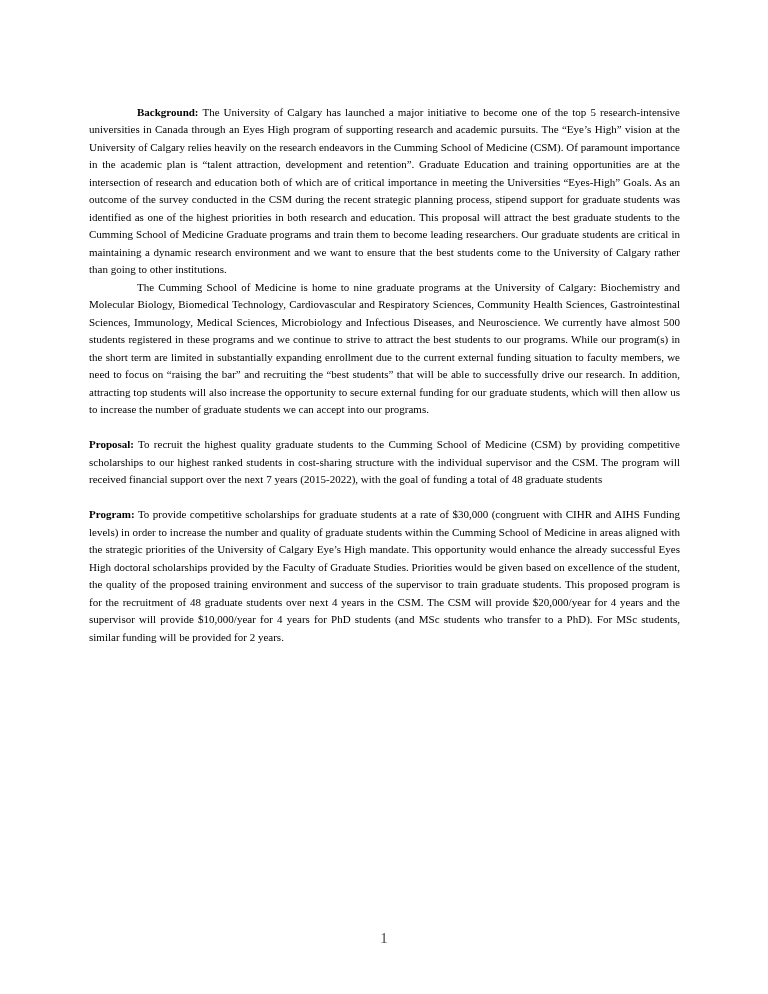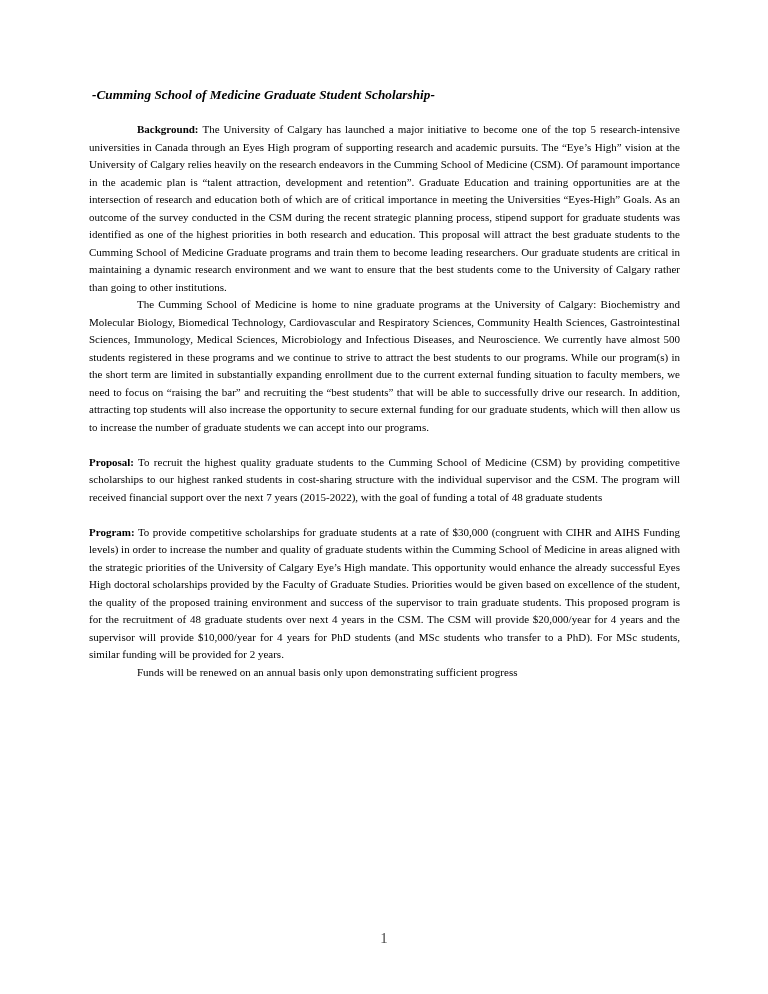--- a/index.html
+++ b/index.html
@@ -73,35 +73,33 @@
     color: #444444;
   }
 </style>
 </head>
 <body>
 
 <div class="page">
 
   <div class="content">
 
-    <div class="doc-title">-Cumming School of Medicine Graduate Student Scholarship-</div>
 
     <div class="spacer-line"></div>
 
     <p class="para indent"><span class="lead">Background:</span><span>  The University of Calgary has launched a major initiative to become one of the top 5 research-intensive universities in Canada through an Eyes High program of supporting research and academic pursuits. The “Eye’s High” vision at the University of Calgary relies heavily on the research endeavors in the Cumming School of Medicine (CSM). Of paramount importance in the academic plan is “talent attraction, development and retention”. Graduate Education and training opportunities are at the intersection of research and education both of which are of critical importance in meeting the Universities “Eyes-High” Goals. As an outcome of the survey conducted in the CSM during the recent strategic planning process, stipend support for graduate students was identified as one of the highest priorities in both research and education. This proposal will attract the best graduate students to the Cumming School of Medicine Graduate programs and train them to become leading researchers. Our graduate students are critical in maintaining a dynamic research environment and we want to ensure that the best students come to the University of Calgary rather than going to other institutions.</span></p>
 
     <p class="para indent"><span class="lead"></span><span>The Cumming School of Medicine is home to nine graduate programs at the University of Calgary: Biochemistry and Molecular Biology, Biomedical Technology, Cardiovascular and Respiratory Sciences, Community Health Sciences, Gastrointestinal Sciences, Immunology, Medical Sciences, Microbiology and Infectious Diseases, and Neuroscience. We currently have almost 500 students registered in these programs and we continue to strive to attract the best students to our programs. While our program(s) in the short term are limited in substantially expanding enrollment due to the current external funding situation to faculty members, we need to focus on “raising the bar” and recruiting the “best students” that will be able to successfully drive our research. In addition, attracting top students will also increase the opportunity to secure external funding for our graduate students, which will then allow us to increase the number of graduate students we can accept into our programs.</span></p>
 
     <div class="gap"></div>
 
     <p class="para noindent"><span class="lead">Proposal:</span><span>  To recruit the highest quality graduate students to the Cumming School of Medicine (CSM) by providing competitive scholarships to our highest ranked students in cost-sharing structure with the individual supervisor and the CSM. The program will received financial support over the next 7 years (2015-2022), with the goal of funding a total of 48 graduate students</span></p>
 
     <div class="gap"></div>
 
     <p class="para noindent"><span class="lead">Program:</span><span>   To provide competitive scholarships for graduate students at a rate of $30,000 (congruent with CIHR and AIHS Funding levels) in order to increase the number and quality of graduate students within the Cumming School of Medicine in areas aligned with the strategic priorities of the University of Calgary Eye’s High mandate. This opportunity would enhance the already successful Eyes High doctoral scholarships provided by the Faculty of Graduate Studies.  Priorities would be given based on excellence of the student, the quality of the proposed training environment and success of the supervisor to train graduate students. This proposed program is for the recruitment of 48 graduate students over next 4 years in the CSM. The CSM will provide $20,000/year for 4 years and the supervisor will provide $10,000/year for 4 years for PhD students (and MSc students who transfer to a PhD). For MSc students, similar funding will be provided for 2 years.</span></p>
 
-    <p class="para indent"><span class="lead"></span><span>Funds will be renewed on an annual basis only upon demonstrating sufficient progress</span></p>
 
   </div>
 
   <div class="page-number">1</div>
 
 </div>
 
 </body></html>

